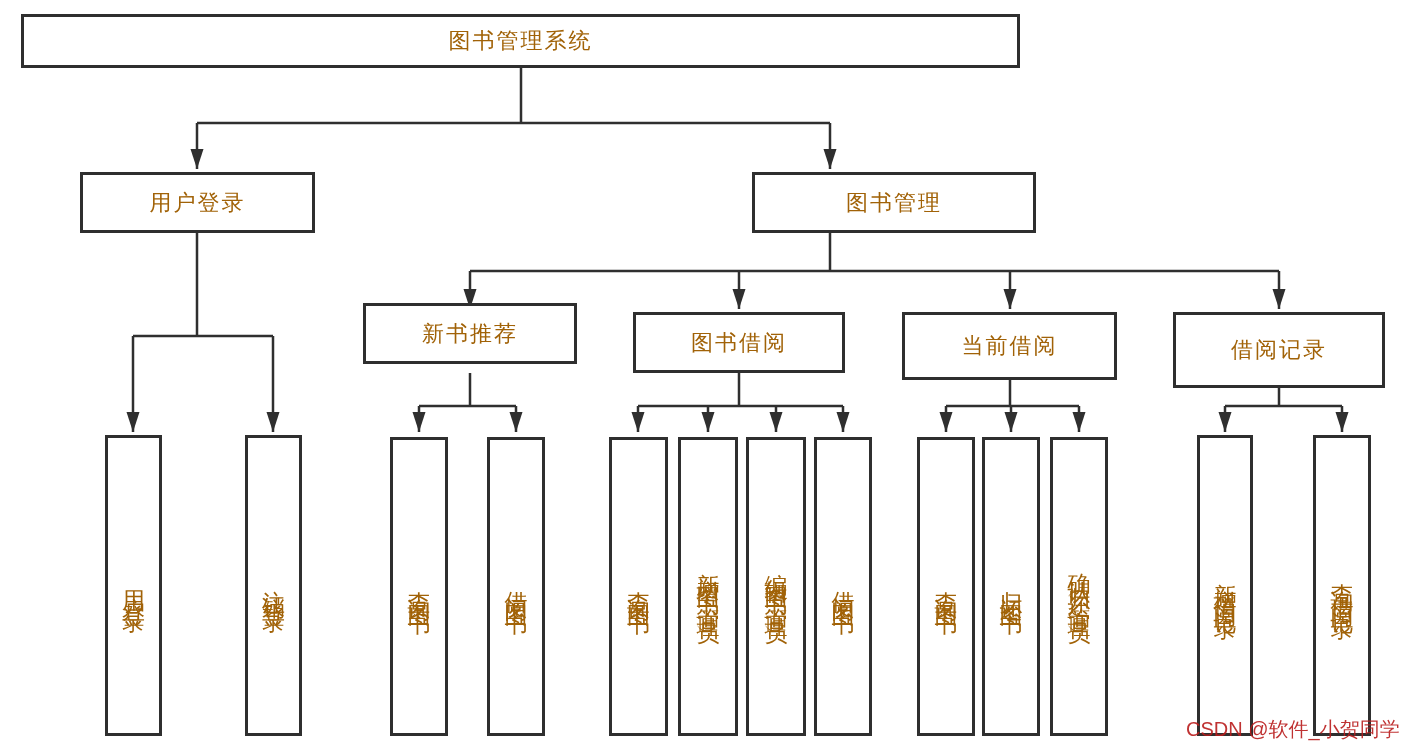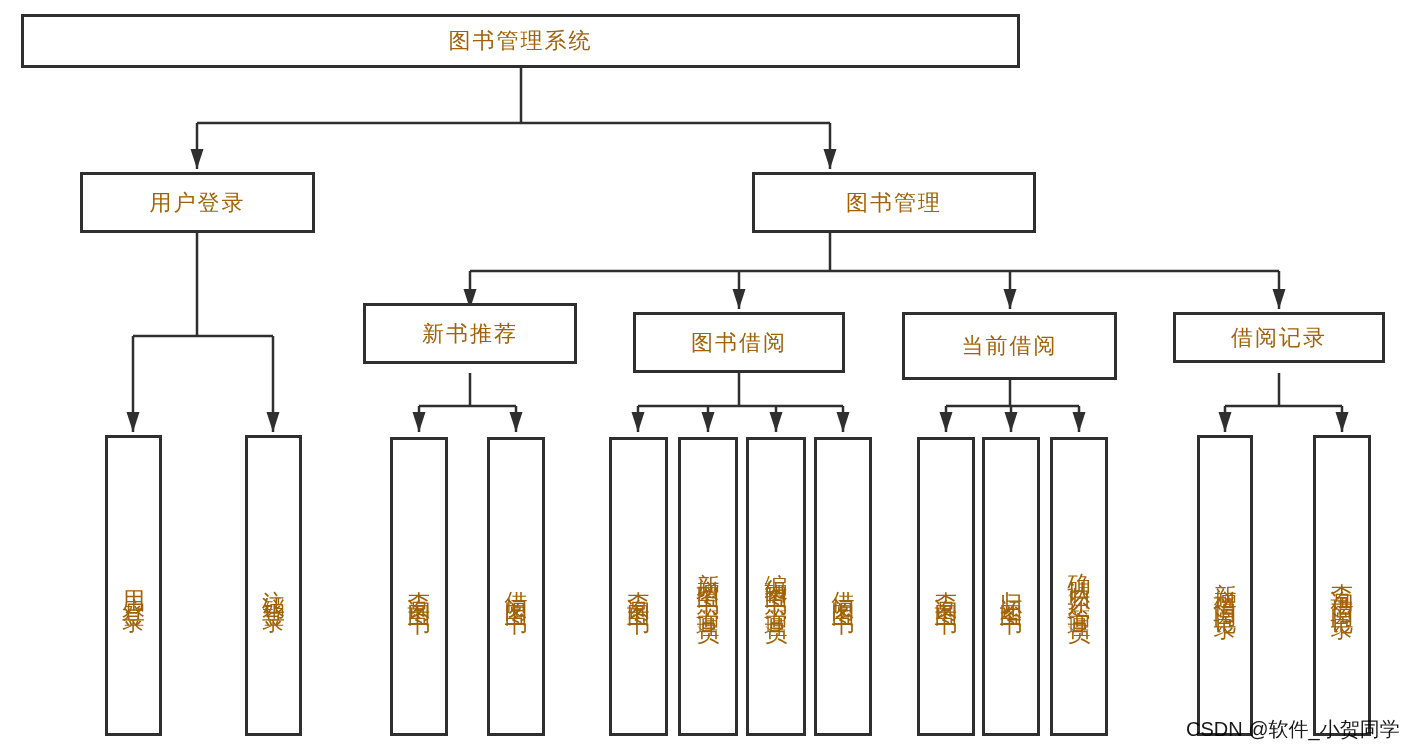--- a/index.html
+++ b/index.html
@@ -43,21 +43,21 @@
     font-size: 23px;
     letter-spacing: 7px;
     line-height: 1;
     white-space: nowrap;
   }
   .watermark {
     position: absolute;
     left: 1186px;
     top: 716px;
     font-size: 20px;
-    color: #000000;
+    color: #b91c1c;
     opacity: 0.9;
     z-index: 3;
     white-space: nowrap;
   }
 </style>
 </head>
 <body>
 
 <div class="canvas">
 
@@ -117,21 +117,21 @@
 
   <div class="box" style="left:363px; top:303px; width:214px; height:61px;">
     <span class="hlabel">新书推荐</span>
   </div>
   <div class="box" style="left:633px; top:312px; width:212px; height:61px;align-items:center;">
     <span class="hlabel">图书借阅</span>
   </div>
   <div class="box" style="left:902px; top:312px; width:215px; height:68px;">
     <span class="hlabel">当前借阅</span>
   </div>
-  <div class="box" style="left:1173px; top:312px; width:212px; height:51px;">
+  <div class="box" style="left:1173px; top:312px; width:212px; height:76px;">
     <span class="hlabel">借阅记录</span>
   </div>
 
   <div class="box" style="left:105px; top:435px; width:57px; height:301px;">
     <span class="vtext">用户登录</span>
   </div>
   <div class="box" style="left:245px; top:435px; width:57px; height:301px;">
     <span class="vtext">注销登录</span>
   </div>
 

